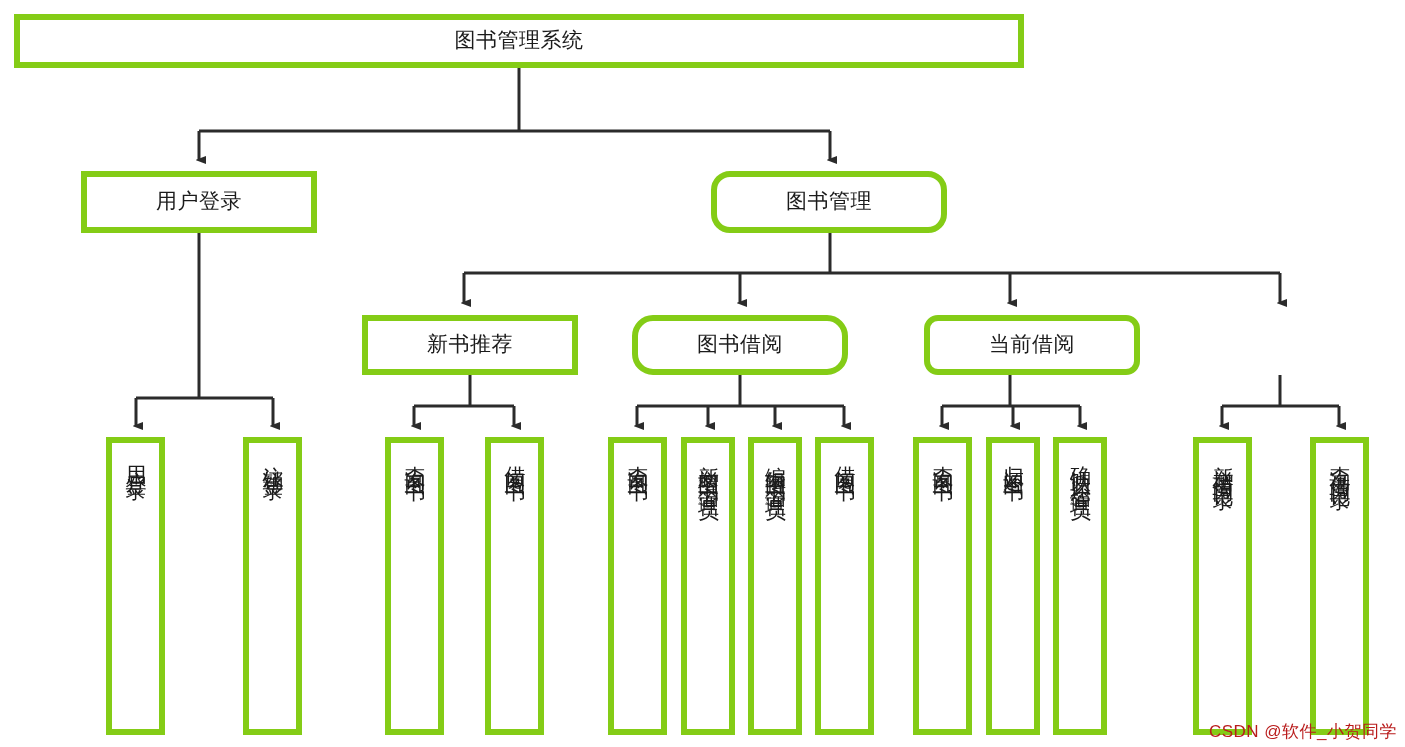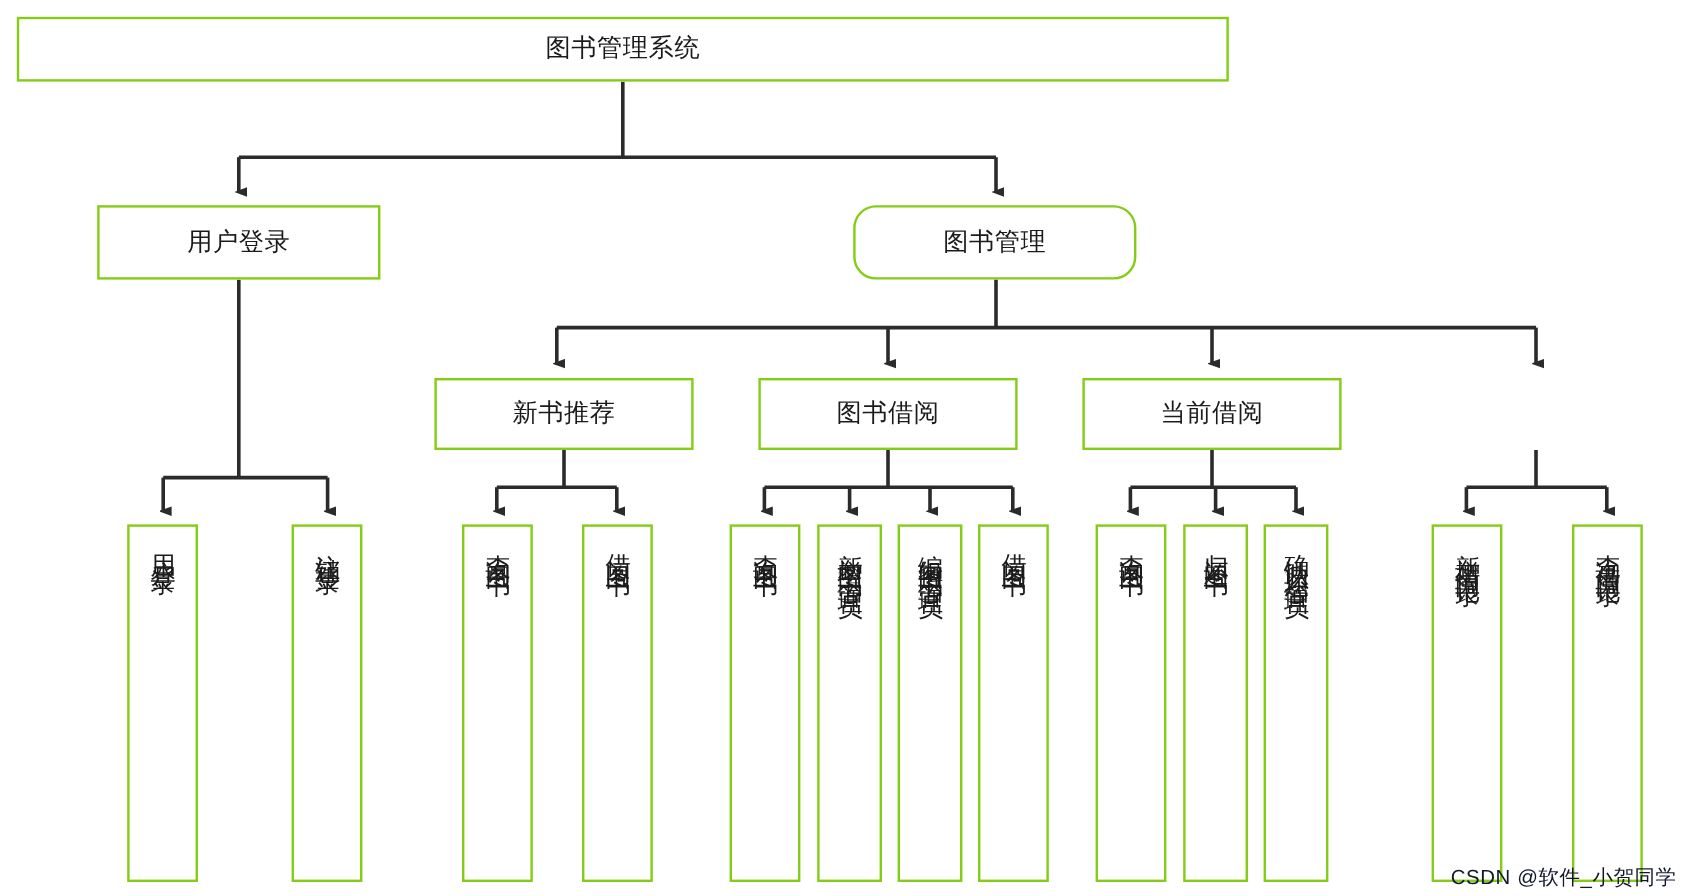--- a/index.html
+++ b/index.html
@@ -17,21 +17,21 @@
   #diagram-root {
     position: absolute;
     left: 0; top: 0;
     width: 1405px;
     height: 747px;
   }
   .node-box {
     position: absolute;
     box-sizing: border-box;
     background: #ffffff;
-    border: 2px solid #84cc16;
+    border: 6px solid #84cc16;
     display: flex;
     align-items: center;
     justify-content: center;
     font-family: Liberation Serif, serif;
   }
   .node-label-h {
     font-size: 21px;
     color: #1b1b1b;
     line-height: 1.1;
     white-space: nowrap;
@@ -59,21 +59,21 @@
     left: 0; top: 0;
     width: 1405px;
     height: 747px;
     pointer-events: none;
   }
   #watermark {
     position: absolute;
     right: 8px;
     bottom: 4px;
     font-size: 17px;
-    color: #0f172a;
+    color: #b91c1c;
     white-space: nowrap;
     letter-spacing: 0.5px;
   }
 </style>
 </head>
 <body>
 
 <div id="diagram-root">
 
   <svg id="connector-layer" viewBox="0 0 1405 747" width="1405" height="747">
@@ -137,24 +137,24 @@
   <div class="node-box" style="left:81px; top:171px; width:236px; height:62px;">
     <span class="node-label-h">用户登录</span>
   </div>
   <div class="node-box" style="left:711px; top:171px; width:236px; height:62px;border-radius:19px;">
     <span class="node-label-h">图书管理</span>
   </div>
 
   <div class="node-box" style="left:362px; top:315px; width:216px; height:60px;">
     <span class="node-label-h">新书推荐</span>
   </div>
-  <div class="node-box" style="left:632px; top:315px; width:216px; height:60px;">
+  <div class="node-box" style="left:632px; top:315px; width:216px; height:60px;border-radius:21px;">
     <span class="node-label-h">图书借阅</span>
   </div>
-  <div class="node-box" style="left:902px; top:315px; width:216px; height:60px;">
+  <div class="node-box" style="left:924px; top:315px; width:216px; height:60px;border-radius:14px;">
     <span class="node-label-h">当前借阅</span>
   </div>
 
   <div class="node-box leaf leaf-pad-top" style="left:106px; top:437px; width:59px; height:298px;">
     <span class="node-label-v">用户登录</span>
   </div>
   <div class="node-box leaf leaf-pad-top" style="left:243px; top:437px; width:59px; height:298px;">
     <span class="node-label-v">注销登录</span>
   </div>
   <div class="node-box leaf leaf-pad-top" style="left:385px; top:437px; width:59px; height:298px;">

